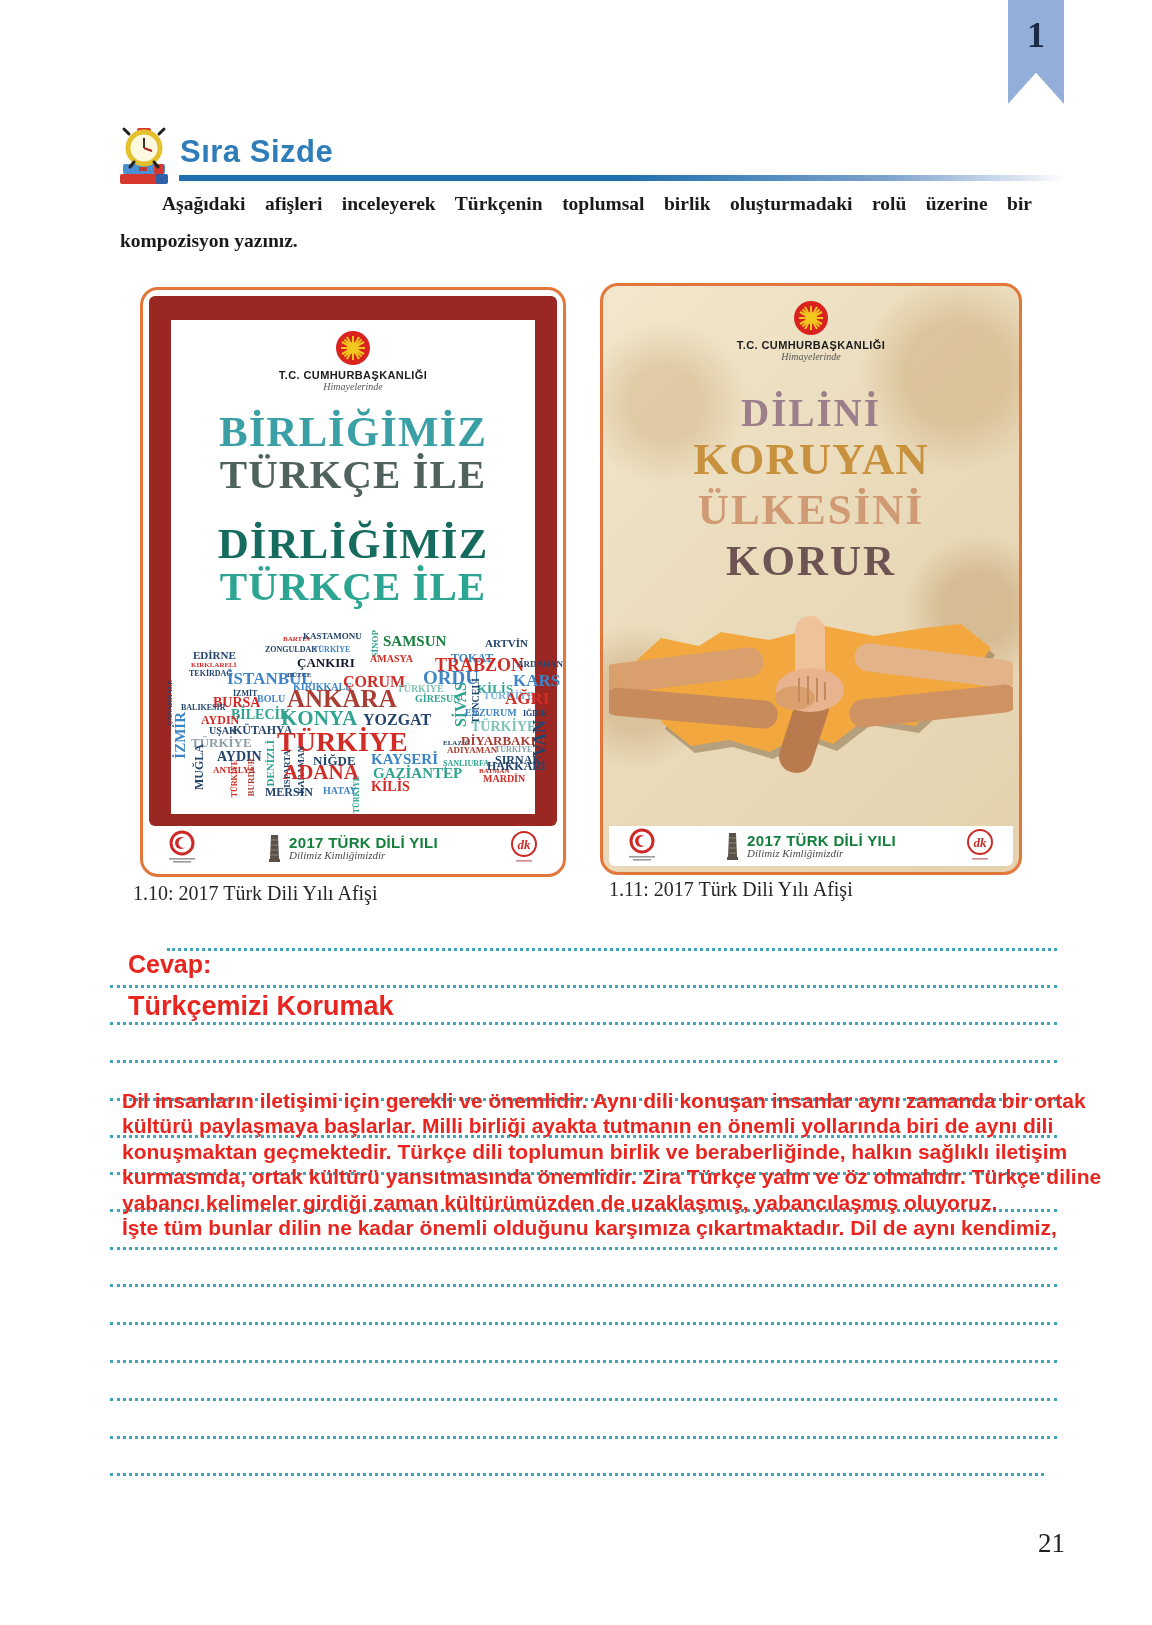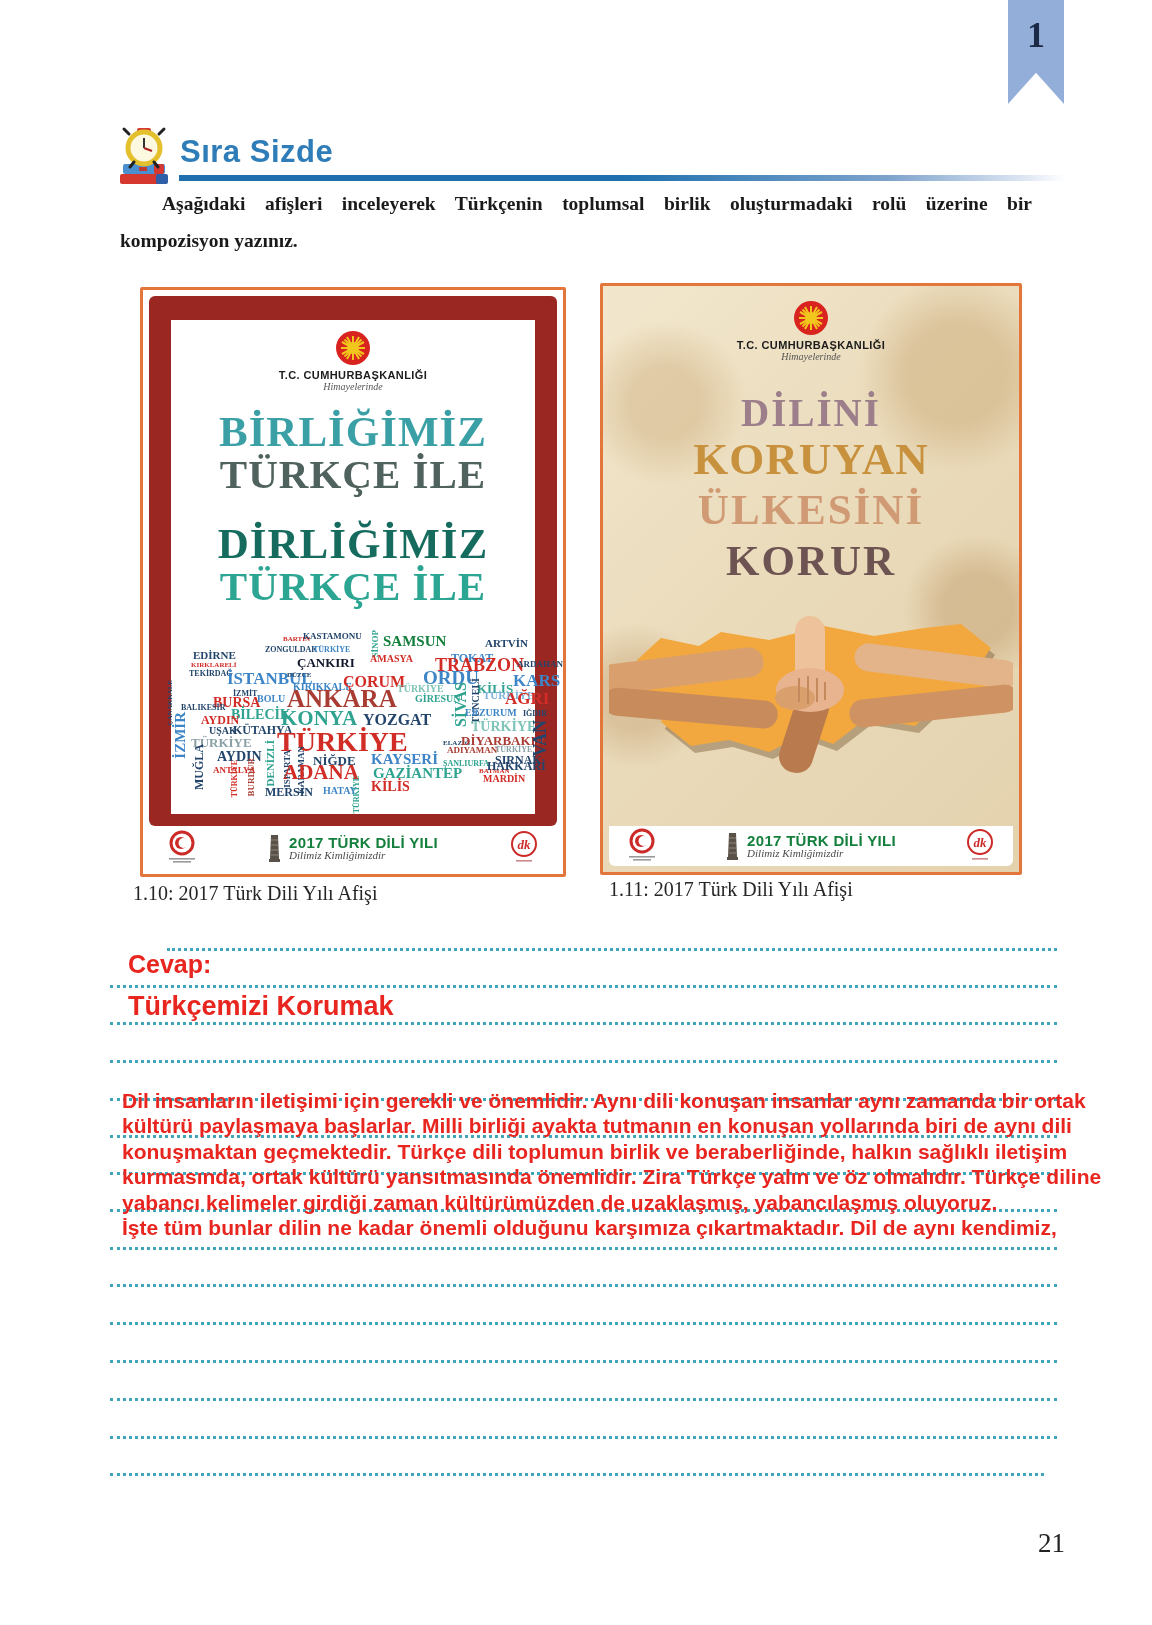--- a/index.html
+++ b/index.html
@@ -19,21 +19,21 @@
           background:linear-gradient(to right,#1d6fae 0%,#1d6fae 50%,#7da3cc 80%,#dbe4f2 95%,rgba(255,255,255,0) 100%);}
   .hdr-icon{position:absolute;left:116px;top:124px;width:62px;height:62px;}
 
   
   .intro1{position:absolute;left:162px;top:193px;width:870px;font-family:"Liberation Serif",serif;
           font-size:19.5px;font-weight:bold;color:#1a1a1a;text-align:justify;text-align-last:justify;}
   .intro2{position:absolute;left:120px;top:230px;font-family:"Liberation Serif",serif;
           font-size:19.5px;font-weight:bold;color:#1a1a1a;}
 
   
-  .poster{position:absolute;border:3px solid #e2763b;border-radius:2px;background:#fff;box-sizing:border-box;}
+  .poster{position:absolute;border:3px solid #e2763b;border-radius:18px;background:#fff;box-sizing:border-box;}
   .posterL{left:140px;top:287px;width:426px;height:590px;}
   .posterR{left:600px;top:283px;width:422px;height:592px;
           background:
             radial-gradient(circle at 15% 20%, rgba(196,158,104,.35) 0 6%, rgba(196,158,104,0) 14%),
             radial-gradient(circle at 85% 15%, rgba(196,158,104,.4) 0 8%, rgba(196,158,104,0) 16%),
             radial-gradient(circle at 90% 55%, rgba(181,137,84,.35) 0 7%, rgba(181,137,84,0) 15%),
             radial-gradient(circle at 8% 70%, rgba(181,137,84,.3) 0 6%, rgba(181,137,84,0) 13%),
             linear-gradient(135deg,#f2e7cd 0%,#eadbbb 45%,#e4d2ae 100%);}
   .maroon{position:absolute;left:6px;right:6px;top:6px;bottom:48px;background:#9b2723;border-radius:6px;}
   .inner{position:absolute;left:22px;right:22px;top:24px;bottom:12px;background:#ffffff;}
@@ -333,21 +333,21 @@
       <div class="rule" style="left: 110px; top: 1322px; width: 947px; border-top-color: rgb(63, 166, 186);"></div>
       <div class="rule" style="left: 110px; top: 1360px; width: 947px; border-top-color: rgb(63, 166, 186);"></div>
       <div class="rule" style="left: 110px; top: 1398px; width: 947px; border-top-color: rgb(63, 166, 186);"></div>
       <div class="rule" style="left: 110px; top: 1436px; width: 947px; border-top-color: rgb(63, 166, 186);"></div>
       <div class="rule" style="left: 110px; top: 1473px; width: 934px; border-top-color: rgb(63, 166, 186);"></div>
     </div>
   <div class="cevap">Cevap:</div>
   <div class="ans-title">Türkçemizi Korumak</div>
   <div class="bodytxt" style="color: rgb(232, 37, 31);">
       <div>Dil insanların iletişimi için gerekli ve önemlidir. Aynı dili konuşan insanlar aynı zamanda bir ortak</div>
-      <div>kültürü paylaşmaya başlarlar. Milli birliği ayakta tutmanın en konuşan yollarında biri de aynı dili</div>
+      <div>kültürü paylaşmaya başlarlar. Milli birliği ayakta tutmanın en önemli yollarında biri de aynı dili</div>
       <div>konuşmaktan geçmektedir. Türkçe dili toplumun birlik ve beraberliğinde, halkın sağlıklı iletişim</div>
       <div>kurmasında, ortak kültürü yansıtmasında önemlidir. Zira Türkçe yalın ve öz olmalıdır. Türkçe diline</div>
       <div>yabancı kelimeler girdiği zaman kültürümüzden de uzaklaşmış, yabancılaşmış oluyoruz.</div>
       <div>İşte tüm bunlar dilin ne kadar önemli olduğunu karşımıza çıkartmaktadır. Dil de aynı kendimiz,</div>
     </div>
 
   <div class="pagenum">21</div>
 </div>
 
 </body></html>

